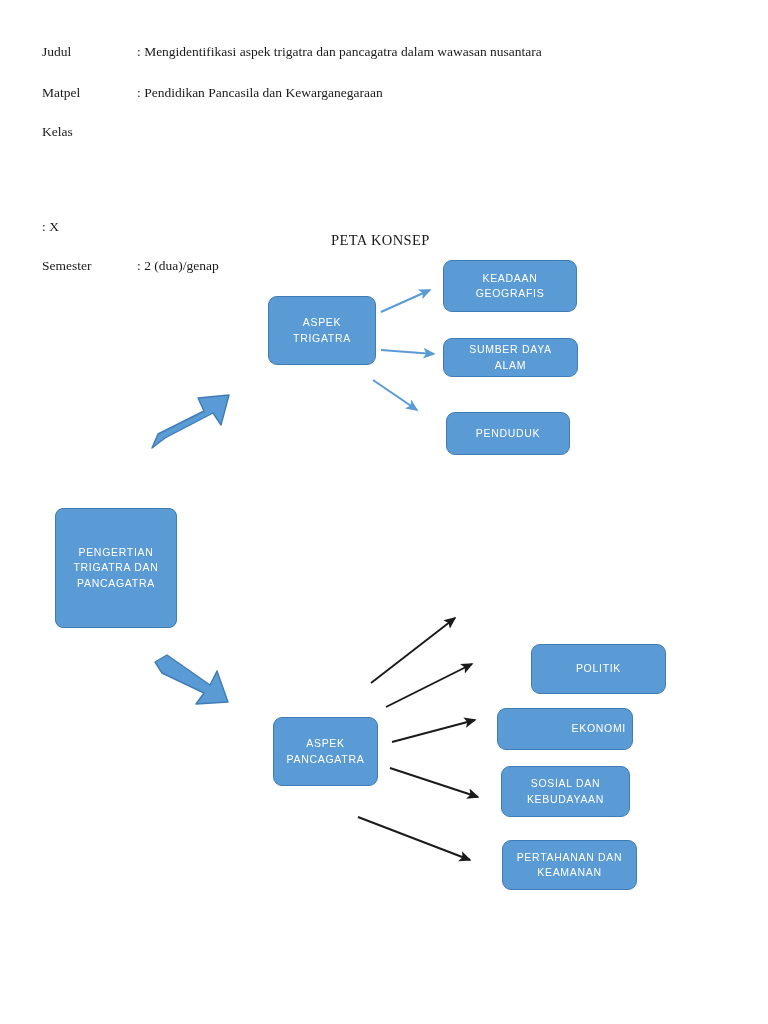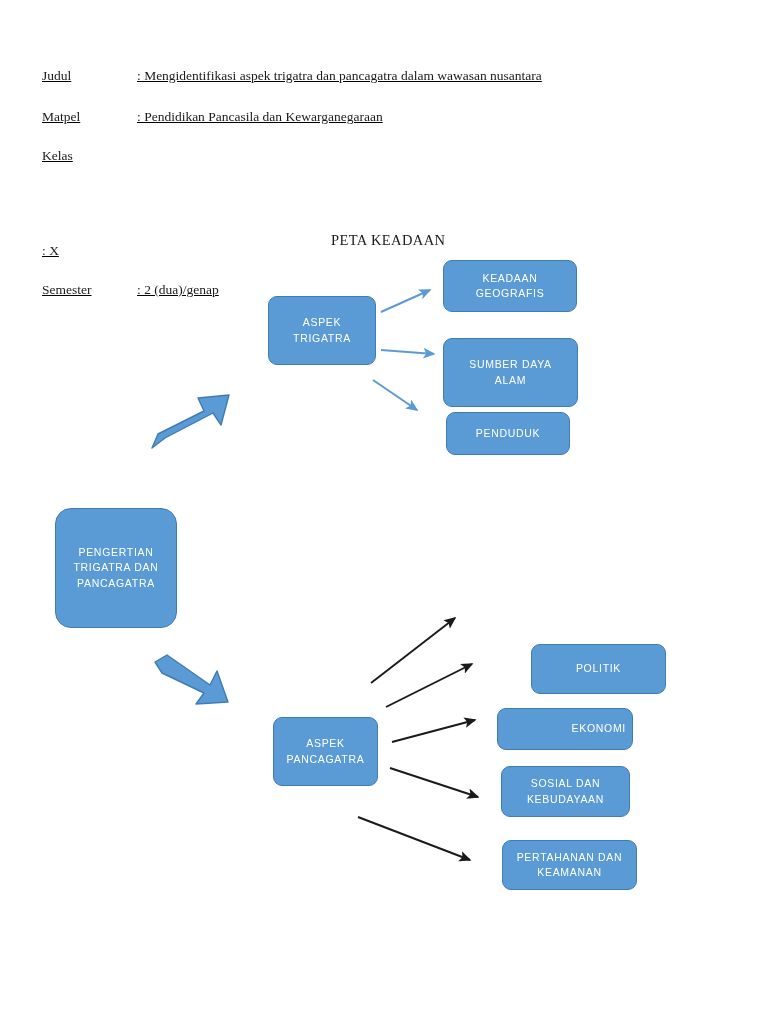--- a/index.html
+++ b/index.html
@@ -13,23 +13,22 @@
     position: relative;
     overflow: hidden;
     font-family: "Liberation Serif", serif;
     color: #000000;
   }
 
   
   .meta-block {
     position: absolute;
     left: 42px;
-    top: 68px;
+    top: 44px;
     width: 620px;
-    text-decoration: underline;
   }
   .meta-row {
     display: flex;
     align-items: baseline;
     font-family: "Liberation Serif", serif;
     font-size: 13.5px;
     line-height: 1.25;
     color: #1a1a1a;
   }
   .meta-row.r0 { margin-top: 0px; }
@@ -85,26 +84,26 @@
     display: flex;
     align-items: center;
     justify-content: center;
     padding: 2px 6px;
   }
   .node .node-text {
     display: block;
     width: 100%;
     white-space: pre-line;
   }
-  .node.big-radius { border-radius: 16px; justify-content: flex-end; }
+  .node.big-radius { border-radius: 8px; justify-content: flex-end; }
 
   
   .n-trigatra    { left: 268px; top: 296px; width: 108px; height: 69px; }
   .n-geografis   { left: 443px; top: 260px; width: 134px; height: 52px; }
-  .n-sda         { left: 443px; top: 338px; width: 135px; height: 69px; }
+  .n-sda         { left: 443px; top: 338px; width: 135px; height: 39px; }
   .n-penduduk    { left: 446px; top: 412px; width: 124px; height: 43px; }
 
   
   .n-pengertian  { left: 55px; top: 508px; width: 122px; height: 120px; }
 
   
   .n-pancagatra  { left: 273px; top: 717px; width: 105px; height: 69px; }
   .n-ideologi    { left: 500px; top: 586px; width: 134px; height: 43px; }
   .n-politik     { left: 531px; top: 644px; width: 135px; height: 50px; }
   .n-ekonomi     { left: 497px; top: 708px; width: 136px; height: 42px; text-align: right; }
@@ -135,21 +134,21 @@
   <div class="meta-row r2">
     <span class="meta-label">Kelas</span>
     <span class="meta-value">: X</span>
   </div>
   <div class="meta-row r3">
     <span class="meta-label">Semester</span>
     <span class="meta-value">: 2 (dua)/genap</span>
   </div>
 </div>
 
-<div class="peta-title">PETA KEADAAN</div>
+<div class="peta-title">PETA KONSEP</div>
 
 <svg class="arrows" viewBox="0 0 768 1024" xmlns="http://www.w3.org/2000/svg">
   <defs>
     <marker id="blueHead" markerWidth="7" markerHeight="7" refX="5.4" refY="3.1" orient="auto" markerUnits="strokeWidth">
       <path d="M0,0.4 L6.2,3.1 L0,5.8 L1.5,3.1 Z" fill="#5B9BD5"></path>
     </marker>
     <marker id="blackHead" markerWidth="7" markerHeight="7" refX="5.6" refY="3.1" orient="auto" markerUnits="strokeWidth">
       <path d="M0,0.3 L6.4,3.1 L0,5.9 L1.4,3.1 Z" fill="#1A1A1A"></path>
     </marker>
   </defs>

